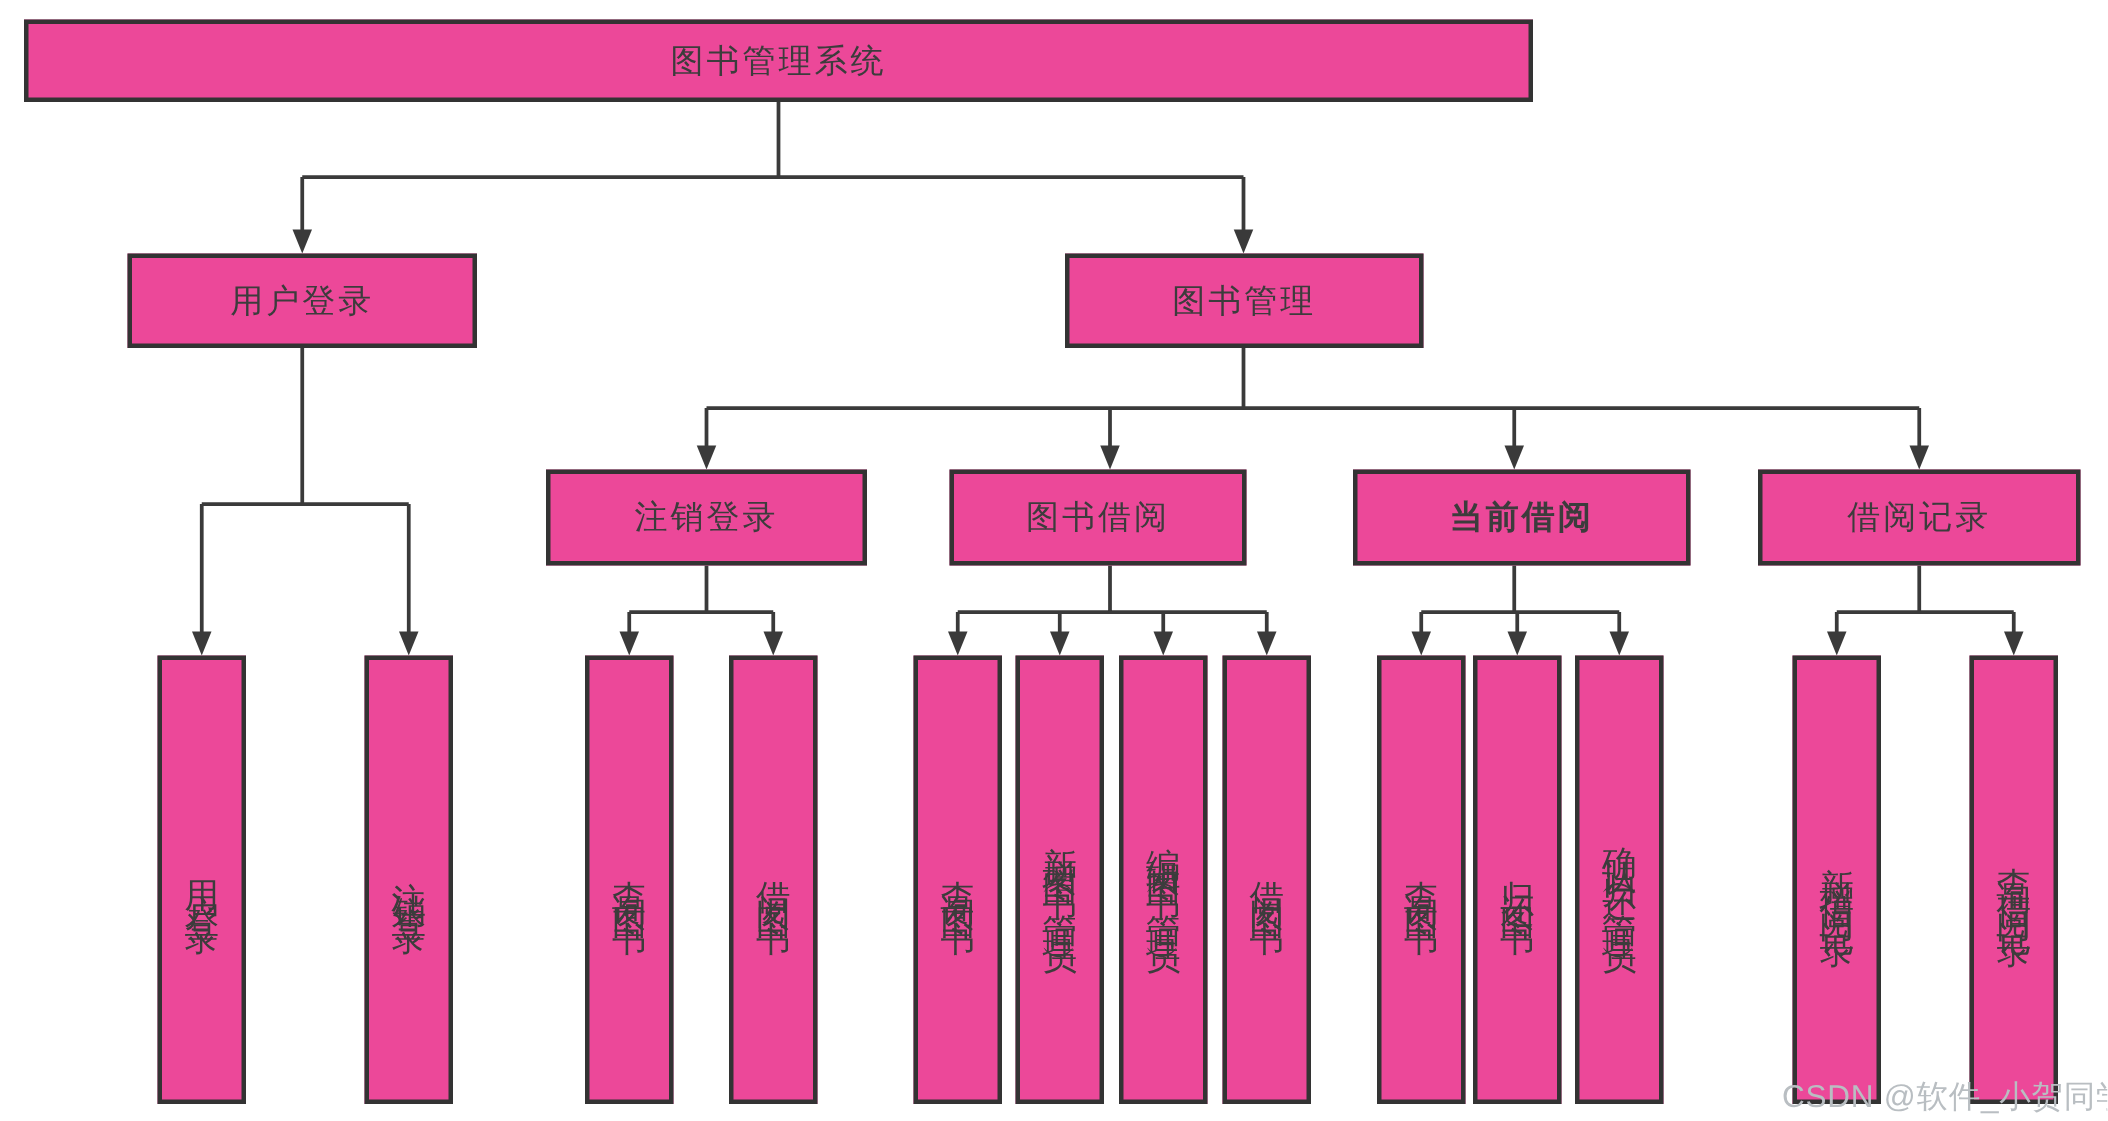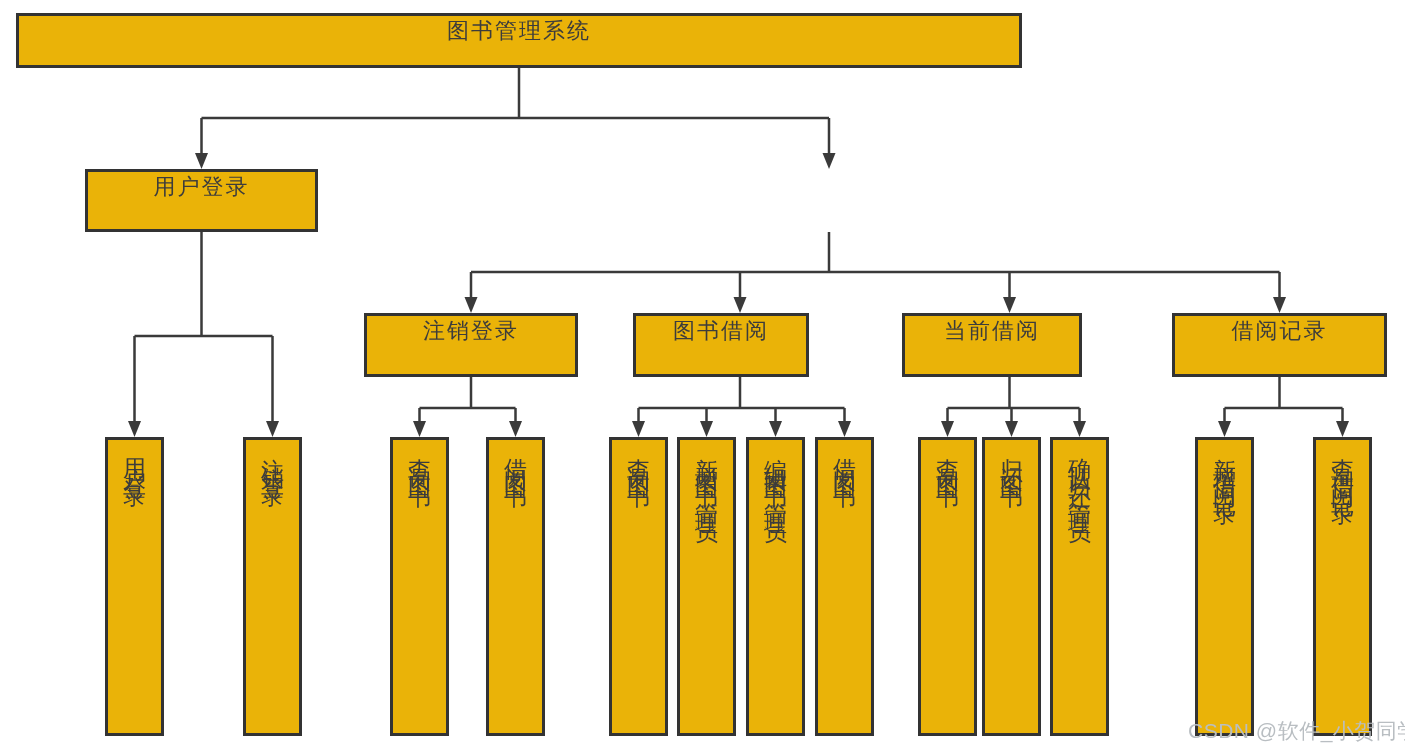--- a/index.html
+++ b/index.html
@@ -18,23 +18,24 @@
     font-family: "Liberation Sans", sans-serif;
     overflow: hidden;
   }
   .connector { position: absolute; left: 0; top: 0; width: 1405px; height: 747px; }
   .wire { fill: none; stroke: var(--line); stroke-width: 2.5; }
   .arrowhead { fill: var(--line); stroke: none; }
   .node {
     position: absolute;
     box-sizing: border-box;
     border: 3px solid var(--border);
-    background: #eab308;
+    background: #ec4899;
     color: var(--text);
     display: flex;
+    align-items: center;
     justify-content: center;
     z-index: 2;
   }
   .node.h span {
     font-size: 22px;
     letter-spacing: 2px;
     white-space: nowrap;
   }
   .node.root span { font-size: 22px; letter-spacing: 2px; }
   .node.v span {
@@ -95,28 +96,31 @@
     </g>
   </svg>
 
   <div class="node h root" style="left:16px; top:13px; width:1006px; height:55px;">
     <span>图书管理系统</span>
   </div>
 
   <div class="node h" style="left:85px; top:169px; width:233px; height:63px;">
     <span>用户登录</span>
   </div>
+  <div class="node h" style="left:710px; top:169px; width:239px; height:63px;">
+    <span>图书管理</span>
+  </div>
 
   <div class="node h" style="left:364px; top:313px; width:214px; height:64px;">
     <span>注销登录</span>
   </div>
-  <div class="node h" style="left:633px; top:313px; width:176px; height:64px;">
+  <div class="node h" style="left:633px; top:313px; width:198px; height:64px;">
     <span>图书借阅</span>
   </div>
-  <div class="node h" style="left:902px; top:313px; width:180px; height:64px;">
+  <div class="node h" style="left:902px; top:313px; width:225px; height:64px;font-weight:bold;">
     <span>当前借阅</span>
   </div>
   <div class="node h" style="left:1172px; top:313px; width:215px; height:64px;">
     <span>借阅记录</span>
   </div>
 
   <div class="node v" style="left:105px; top:437px; width:59px; height:299px;">
     <span>用户登录</span>
   </div>
   <div class="node v" style="left:243px; top:437px; width:59px; height:299px;">

